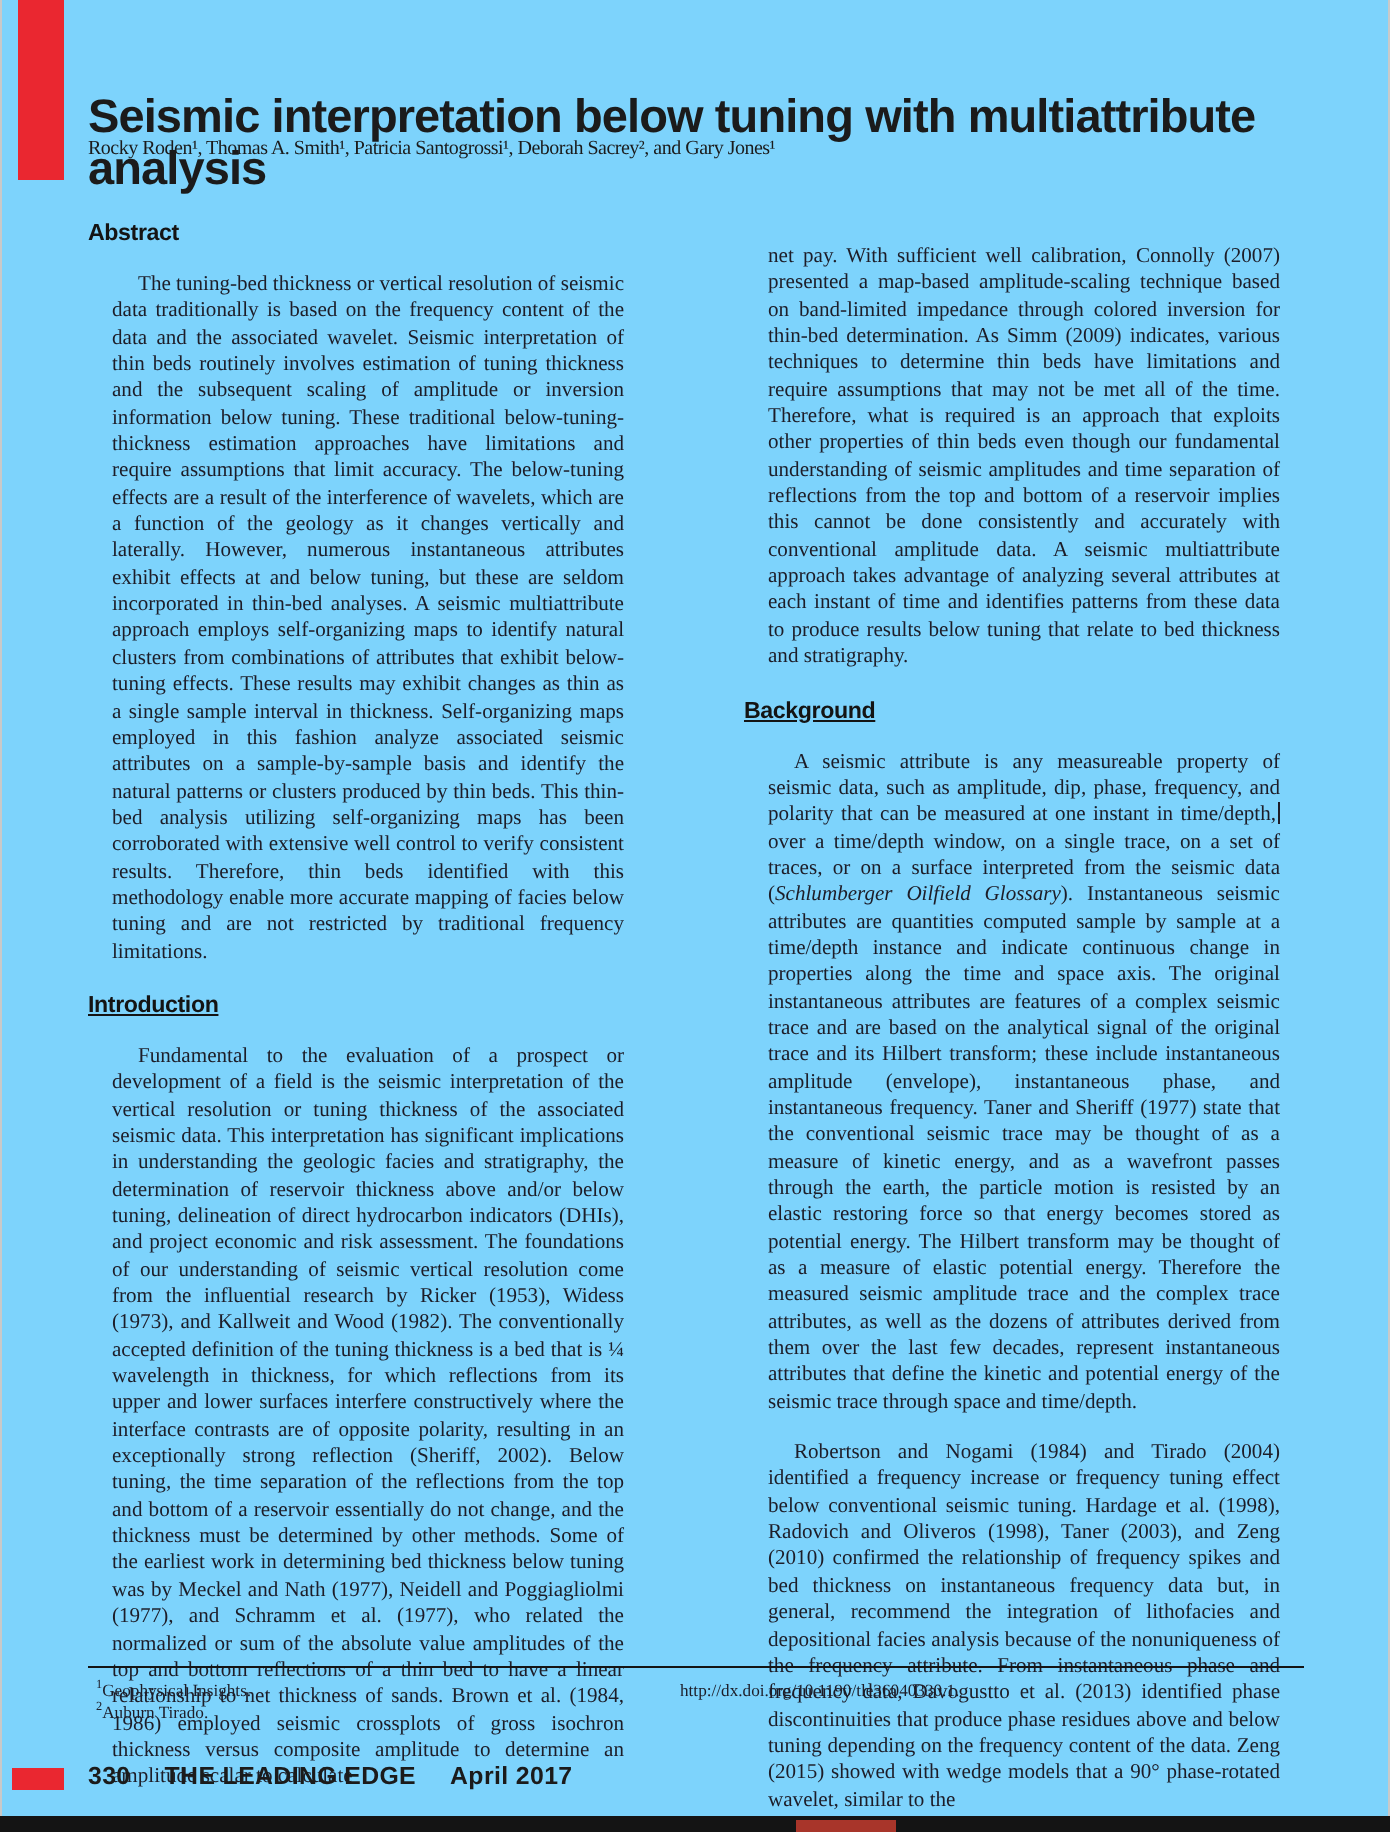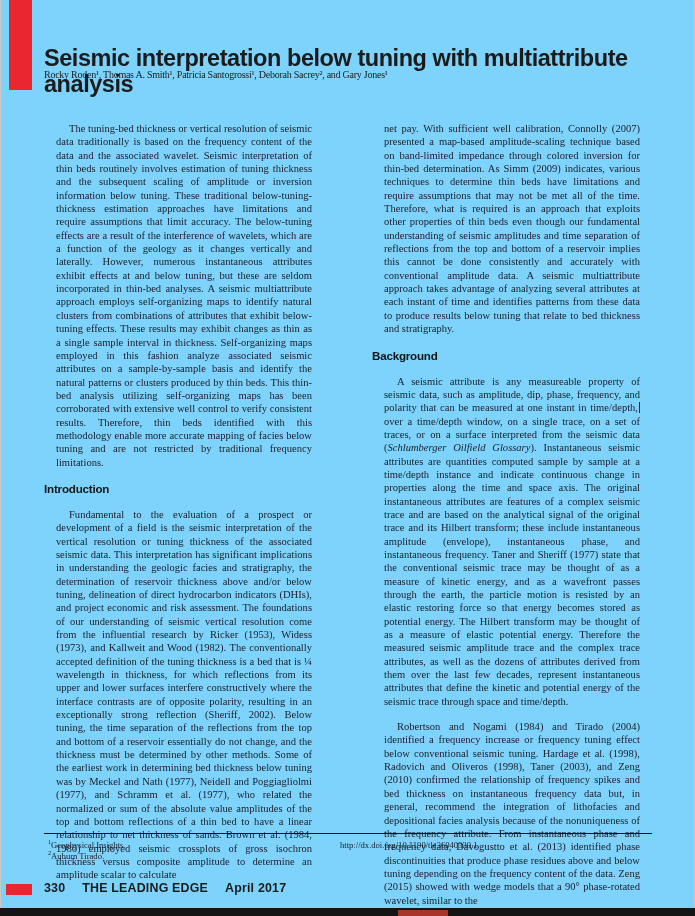--- a/index.html
+++ b/index.html
@@ -118,21 +118,21 @@
 
   h2.sec {
     font-family: "Liberation Sans", "DejaVu Sans", sans-serif;
     font-weight: bold;
     font-size: 11.6px;
     line-height: 14px;
     margin: 0 0 2px 0;
     letter-spacing: -0.2px;
     color: #141414;
   }
-  h2.sec.spaced { margin-top: 13px; }
+  h2.sec.spaced { margin-top: 13px; text-decoration: underline; }
 
   p.body {
     margin: 12px;
     font-family: "Liberation Serif", "DejaVu Serif", serif;
     font-size: 10.55px;
     line-height: 13.35px;
     text-align: justify;
     text-indent: 13px;
     color: #1d1d28;
     hyphens: auto;
@@ -217,20 +217,21 @@
   <h1 class="title">Seismic interpretation below tuning with multiattribute analysis</h1>
 
   <div class="authors">
     <span>Rocky Roden¹, Thomas A. Smith¹, Patricia Santogrossi¹, Deborah Sacrey², and Gary Jones¹</span>
   </div>
 
   <div class="columns">
 
     <div class="col col-left">
 
+      <h2 class="sec">Abstract</h2>
 
       <p class="body">The tuning-bed thickness or vertical resolution of seismic data traditionally is based on the frequency content of the data and the associated wavelet. Seismic interpretation of thin beds routinely involves estimation of tuning thickness and the subsequent scaling of amplitude or inversion information below tuning. These traditional below-tuning-thickness estimation approaches have limitations and require assumptions that limit accuracy. The below-tuning effects are a result of the interference of wavelets, which are a function of the geology as it changes vertically and laterally. However, numerous instantaneous attributes exhibit effects at and below tuning, but these are seldom incorporated in thin-bed analyses. A seismic multiattribute approach employs self-organizing maps to identify natural clusters from combinations of attributes that exhibit below-tuning effects. These results may exhibit changes as thin as a single sample interval in thickness. Self-organizing maps employed in this fashion analyze associated seismic attributes on a sample-by-sample basis and identify the natural patterns or clusters produced by thin beds. This thin-bed analysis utilizing self-organizing maps has been corroborated with extensive well control to verify consistent results. Therefore, thin beds identified with this methodology enable more accurate mapping of facies below tuning and are not restricted by traditional frequency limitations.</p>
 
       <h2 class="sec spaced">Introduction</h2>
 
       <p class="body">Fundamental to the evaluation of a prospect or development of a field is the seismic interpretation of the vertical resolution or tuning thickness of the associated seismic data. This interpretation has significant implications in understanding the geologic facies and stratigraphy, the determination of reservoir thickness above and/or below tuning, delineation of direct hydrocarbon indicators (DHIs), and project economic and risk assessment. The foundations of our understanding of seismic vertical resolution come from the influential research by Ricker (1953), Widess (1973), and Kallweit and Wood (1982). The conventionally accepted definition of the tuning thickness is a bed that is ¼ wavelength in thickness, for which reflections from its upper and lower surfaces interfere constructively where the interface contrasts are of opposite polarity, resulting in an exceptionally strong reflection (Sheriff, 2002). Below tuning, the time separation of the reflections from the top and bottom of a reservoir essentially do not change, and the thickness must be determined by other methods. Some of the earliest work in determining bed thickness below tuning was by Meckel and Nath (1977), Neidell and Poggiagliolmi (1977), and Schramm et al. (1977), who related the normalized or sum of the absolute value amplitudes of the top and bottom reflections of a thin bed to have a linear relationship to net thickness of sands. Brown et al. (1984, 1986) employed seismic crossplots of gross isochron thickness versus composite amplitude to determine an amplitude scalar to calculate</p>
     </div>
 
     <div class="col col-right">
 

